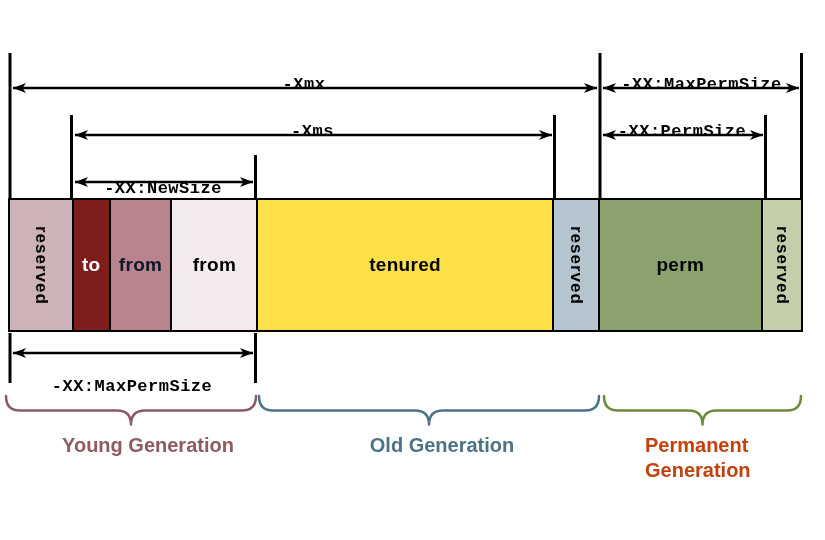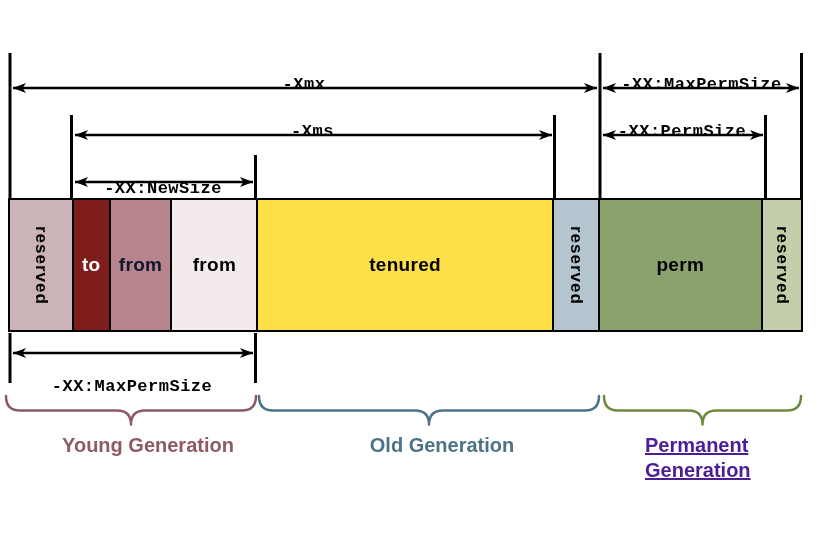--- a/index.html
+++ b/index.html
@@ -137,15 +137,15 @@
 
   <div class="dim-label" style="left:9px; width:590px; top:59px;">-Xmx</div>
   <div class="dim-label" style="left:599px; width:205px; top:59px;">-XX:MaxPermSize</div>
   <div class="dim-label" style="left:71px; width:483px; top:106px;">-Xms</div>
   <div class="dim-label" style="left:599px; width:166px; top:106px;">-XX:PermSize</div>
   <div class="dim-label" style="left:71px; width:184px; top:163px;">-XX:NewSize</div>
   <div class="dim-label" style="left:9px; width:246px; top:361px;">-XX:MaxPermSize</div>
 
   <div class="gen-label centered" style="left: 22px; width: 252px; top: 433px; color: rgb(142, 90, 100);">Young Generation</div>
   <div class="gen-label centered" style="left: 292px; width: 300px; top: 433px; color: rgb(77, 115, 134);">Old Generation</div>
-  <div class="gen-label" style="left: 645px; width: 130px; top: 433px; color: #4c1d95; text-decoration: underline;">Permanent Generation</div>
+  <div class="gen-label" style="left: 645px; width: 130px; top: 433px; color: #c2410c;">Permanent Generation</div>
 
 </div>
 
 </body></html>

